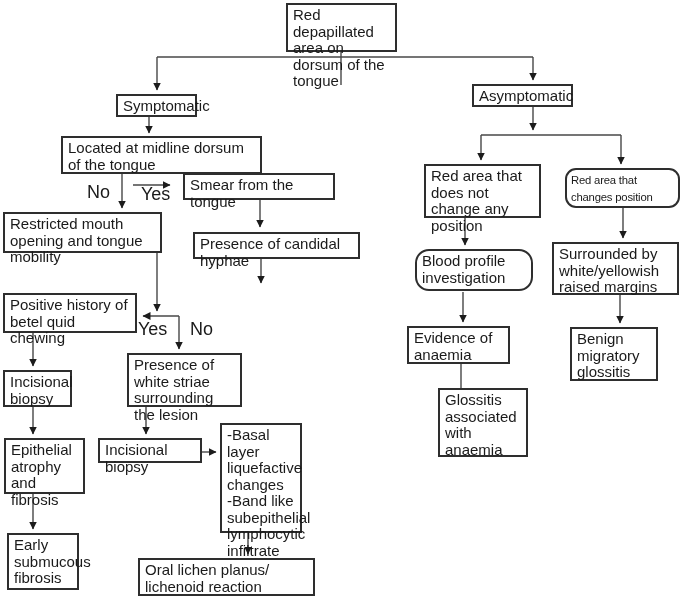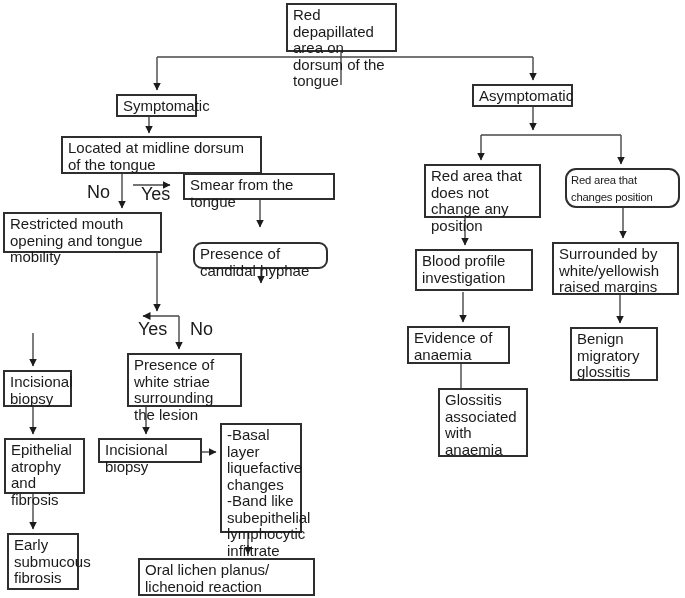--- a/index.html
+++ b/index.html
@@ -82,37 +82,38 @@
   </svg>
 
   <div class="node thick" style="left:286px;top:3px;width:111px;height:49px;">Red depapillated area on dorsum of the tongue</div>
 
   <div class="node" style="left:116px;top:94px;width:81px;height:23px;">Symptomatic</div>
   <div class="node" style="left:472px;top:84px;width:101px;height:23px;">Asymptomatic</div>
 
   <div class="node" style="left:61px;top:136px;width:201px;height:38px;">Located at midline dorsum of the tongue</div>
   <div class="node" style="left:183px;top:173px;width:152px;height:27px;">Smear from the tongue</div>
   <div class="node" style="left:3px;top:212px;width:159px;height:41px;">Restricted mouth opening and tongue mobility</div>
-  <div class="node" style="left:193px;top:242px;width:135px;height:27px;border-radius:9px;">Presence of candidal hyphae</div>
+  <div class="node" style="left:193px;top:232px;width:167px;height:27px;">Presence of candidal hyphae</div>
+  <div class="node" style="left:3px;top:293px;width:134px;height:40px;">Positive history of betel quid chewing</div>
   <div class="node" style="left:127px;top:353px;width:115px;height:54px;">Presence of white striae surrounding the lesion</div>
 
   <div class="node" style="left:3px;top:370px;width:69px;height:37px;">Incisional biopsy</div>
   <div class="node" style="left:4px;top:438px;width:81px;height:56px;">Epithelial atrophy and fibrosis</div>
   <div class="node" style="left:7px;top:533px;width:72px;height:57px;">Early submucous fibrosis</div>
 
   <div class="node" style="left:98px;top:438px;width:104px;height:25px;">Incisional biopsy</div>
   <div class="node" style="left:220px;top:423px;width:82px;height:110px;">
     <div>-Basal layer liquefactive changes</div>
     <div>-Band like subepithelial lymphocytic infiltrate</div>
   </div>
   <div class="node" style="left:138px;top:558px;width:177px;height:38px;">Oral lichen planus/ lichenoid reaction</div>
 
   <div class="node" style="left:424px;top:164px;width:117px;height:54px;">Red area that does not change any position</div>
   <div class="node tight" style="left:565px;top:168px;width:115px;height:40px;border-radius:11px;">Red area that changes position</div>
-  <div class="node" style="left:415px;top:249px;width:118px;height:42px;">Blood profile investigation</div>
+  <div class="node" style="left:415px;top:249px;width:118px;height:42px;border-radius:14px;">Blood profile investigation</div>
   <div class="node" style="left:552px;top:242px;width:127px;height:53px;">Surrounded by white/yellowish raised margins</div>
   <div class="node" style="left:407px;top:326px;width:103px;height:38px;">Evidence of anaemia</div>
   <div class="node" style="left:408px;top:388px;width:90px;height:69px;margin-left:30px;">Glossitis associated with anaemia</div>
   <div class="node" style="left:570px;top:327px;width:88px;height:54px;">Benign migratory glossitis</div>
 
   <div class="edge-label" style="left:87px;top:184px;">No</div>
   <div class="edge-label" style="left:141px;top:186px;">Yes</div>
   <div class="edge-label" style="left:138px;top:321px;">Yes</div>
   <div class="edge-label" style="left:190px;top:321px;">No</div>
 

